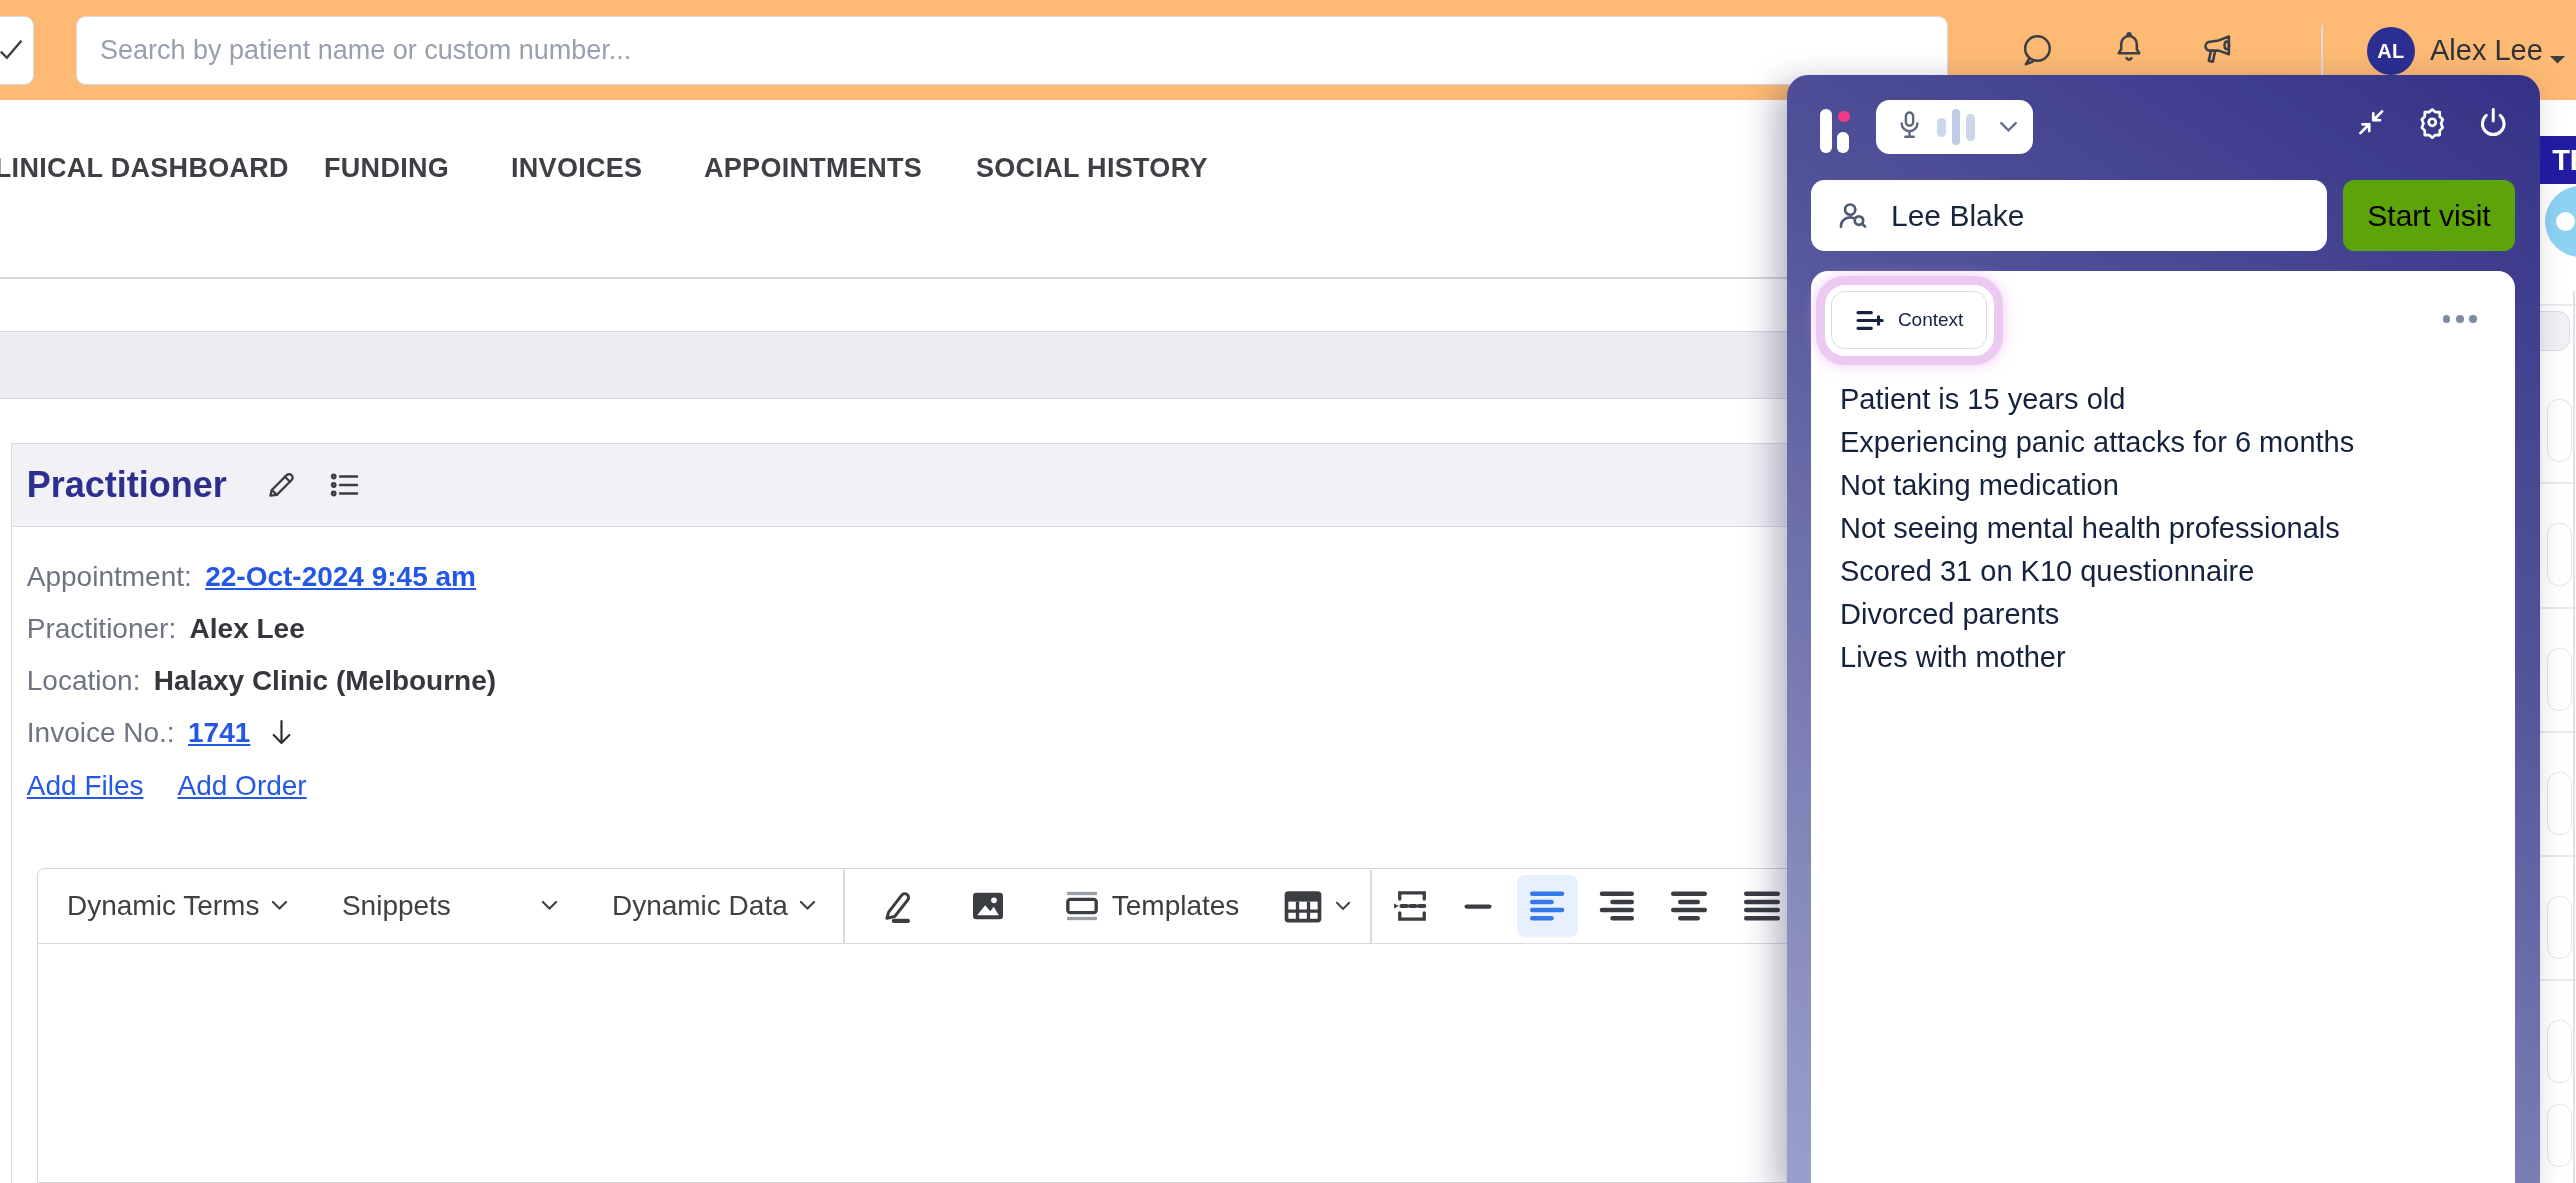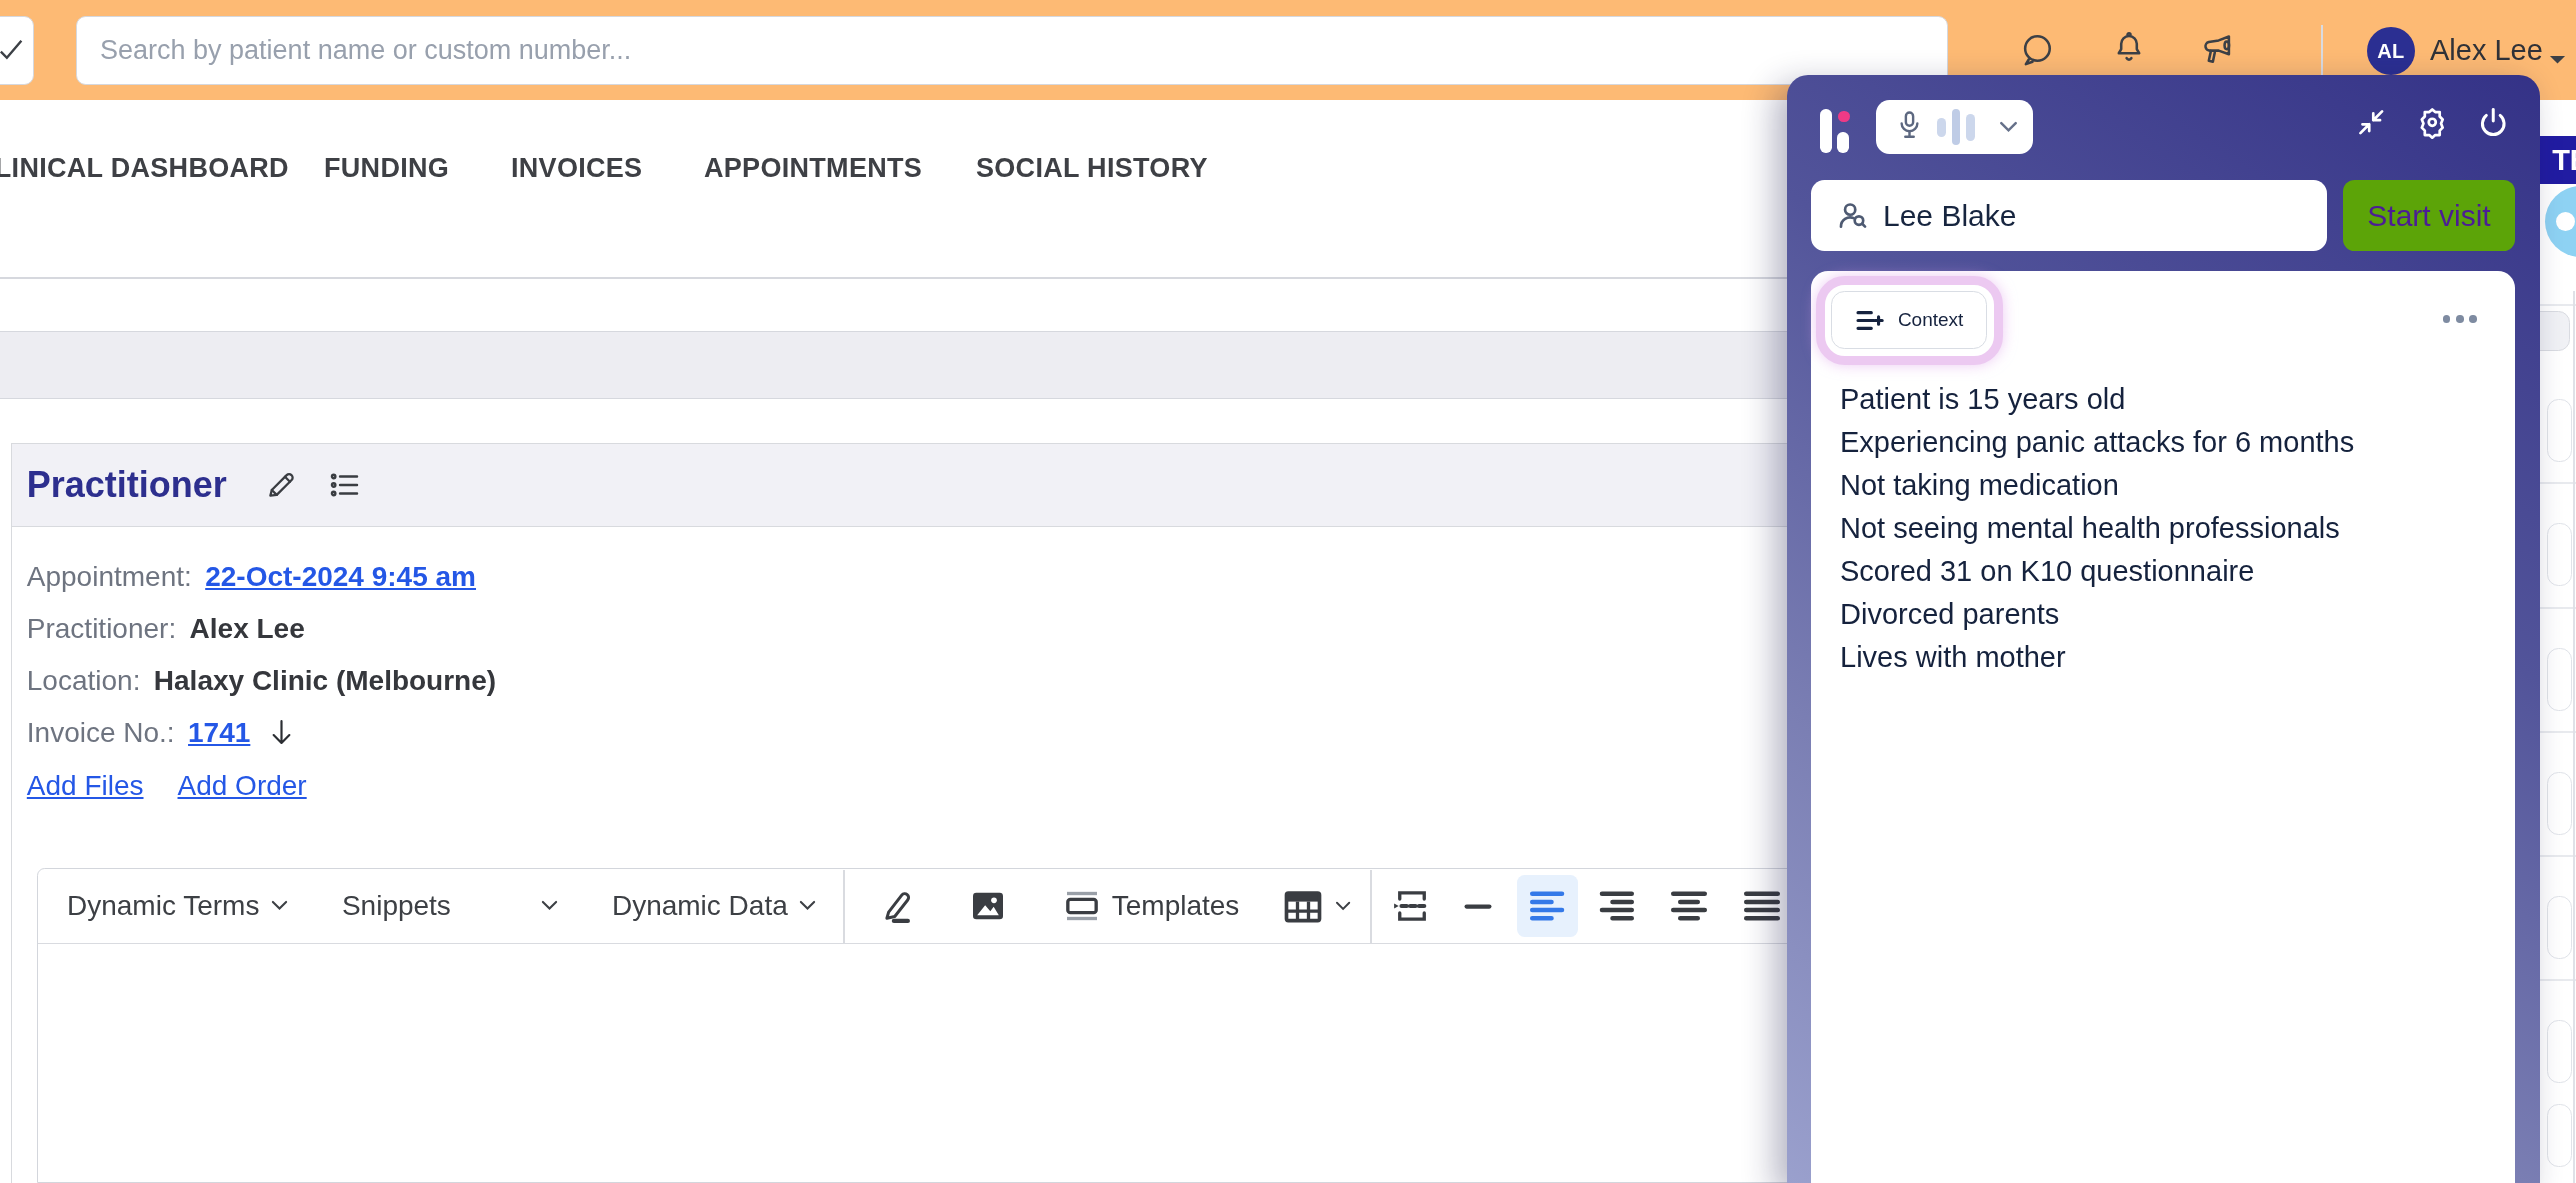--- a/index.html
+++ b/index.html
@@ -81,25 +81,25 @@
   .h-logo .dot  { position:absolute; left:18px; top:1.9px; width:11.5px; height:11.5px; border-radius:50%; background:var(--heidi-pink,#ee3a86); }
   .mic-pill { position:absolute; left:89px; top:25px; width:157px; height:54px; background:#fff; border-radius:13.4px;
               display:flex; align-items:center; padding:0 15.3px 0 19px; cursor:pointer; }
   .mic-ic { color:#5d6880; }
   .bars { display:flex; align-items:center; gap:5.7px; margin-left:13.4px; }
   .bars i { width:8.6px; border-radius:4.8px; background:#ccd7ec; display:block; }
   .bars i:nth-child(1){height:19px;} .bars i:nth-child(2){height:36px; background:#bfcce6;} .bars i:nth-child(3){height:27px;}
   .pill-chev { margin-left:auto; color:#66718a; }
   .panel-ic { position:absolute; top:31px; color:#fff; cursor:pointer; }
   .hp-search { position:absolute; left:24px; top:105px; width:516px; height:71px; background:#fff; border-radius:13.4px;
-               display:flex; align-items:center; padding-left:25px; gap:13px; }
+               display:flex; align-items:center; padding-left:25px; gap:21px; }
   .hp-search .ptxt { font-size:30px; color:#17253f; }
   .ps-ic { color:#4e5a72; }
   .start-btn { position:absolute; left:556px; top:105px; width:172px; height:71px; background:var(--start-visit-green,#5ca408);
-               border:none; border-radius:11.5px; color:#4c1d95; font-size:30px; font-family:inherit; cursor:pointer; }
+               border:none; border-radius:11.5px; color:#000000; font-size:30px; font-family:inherit; cursor:pointer; }
   .hp-card { position:absolute; left:24px; top:196px; width:704px; height:913px; background:#fff; border-radius:17px 17px 0 0; }
   .ctx-ring { position:absolute; left:4.8px; top:4.8px; border:9.6px solid var(--context-ring-pink,#ecc9f1); border-radius:29px;
               padding:6.7px; background:#fff; box-shadow:0 0 13.4px rgba(222,160,233,.55); }
   .ctx-btn { display:flex; align-items:center; gap:13.4px; padding:13.4px 23px; border:1.9px solid #d9dde4; border-radius:13.4px;
              background:#fff; cursor:pointer; }
   .ctx-btn span { font-size:19px; color:#16233f; font-weight:500; }
   .ctx-ic { color:var(--heidi-pink,#ee3a86); }
   .dots { position:absolute; right:38px; top:44px; display:flex; gap:5.7px; cursor:pointer; }
   .dots i { width:7.6px; height:7.6px; border-radius:50%; background:#7e8ba1; }
   .ctx-list { position:absolute; left:29px; top:107px; right:19px; }

